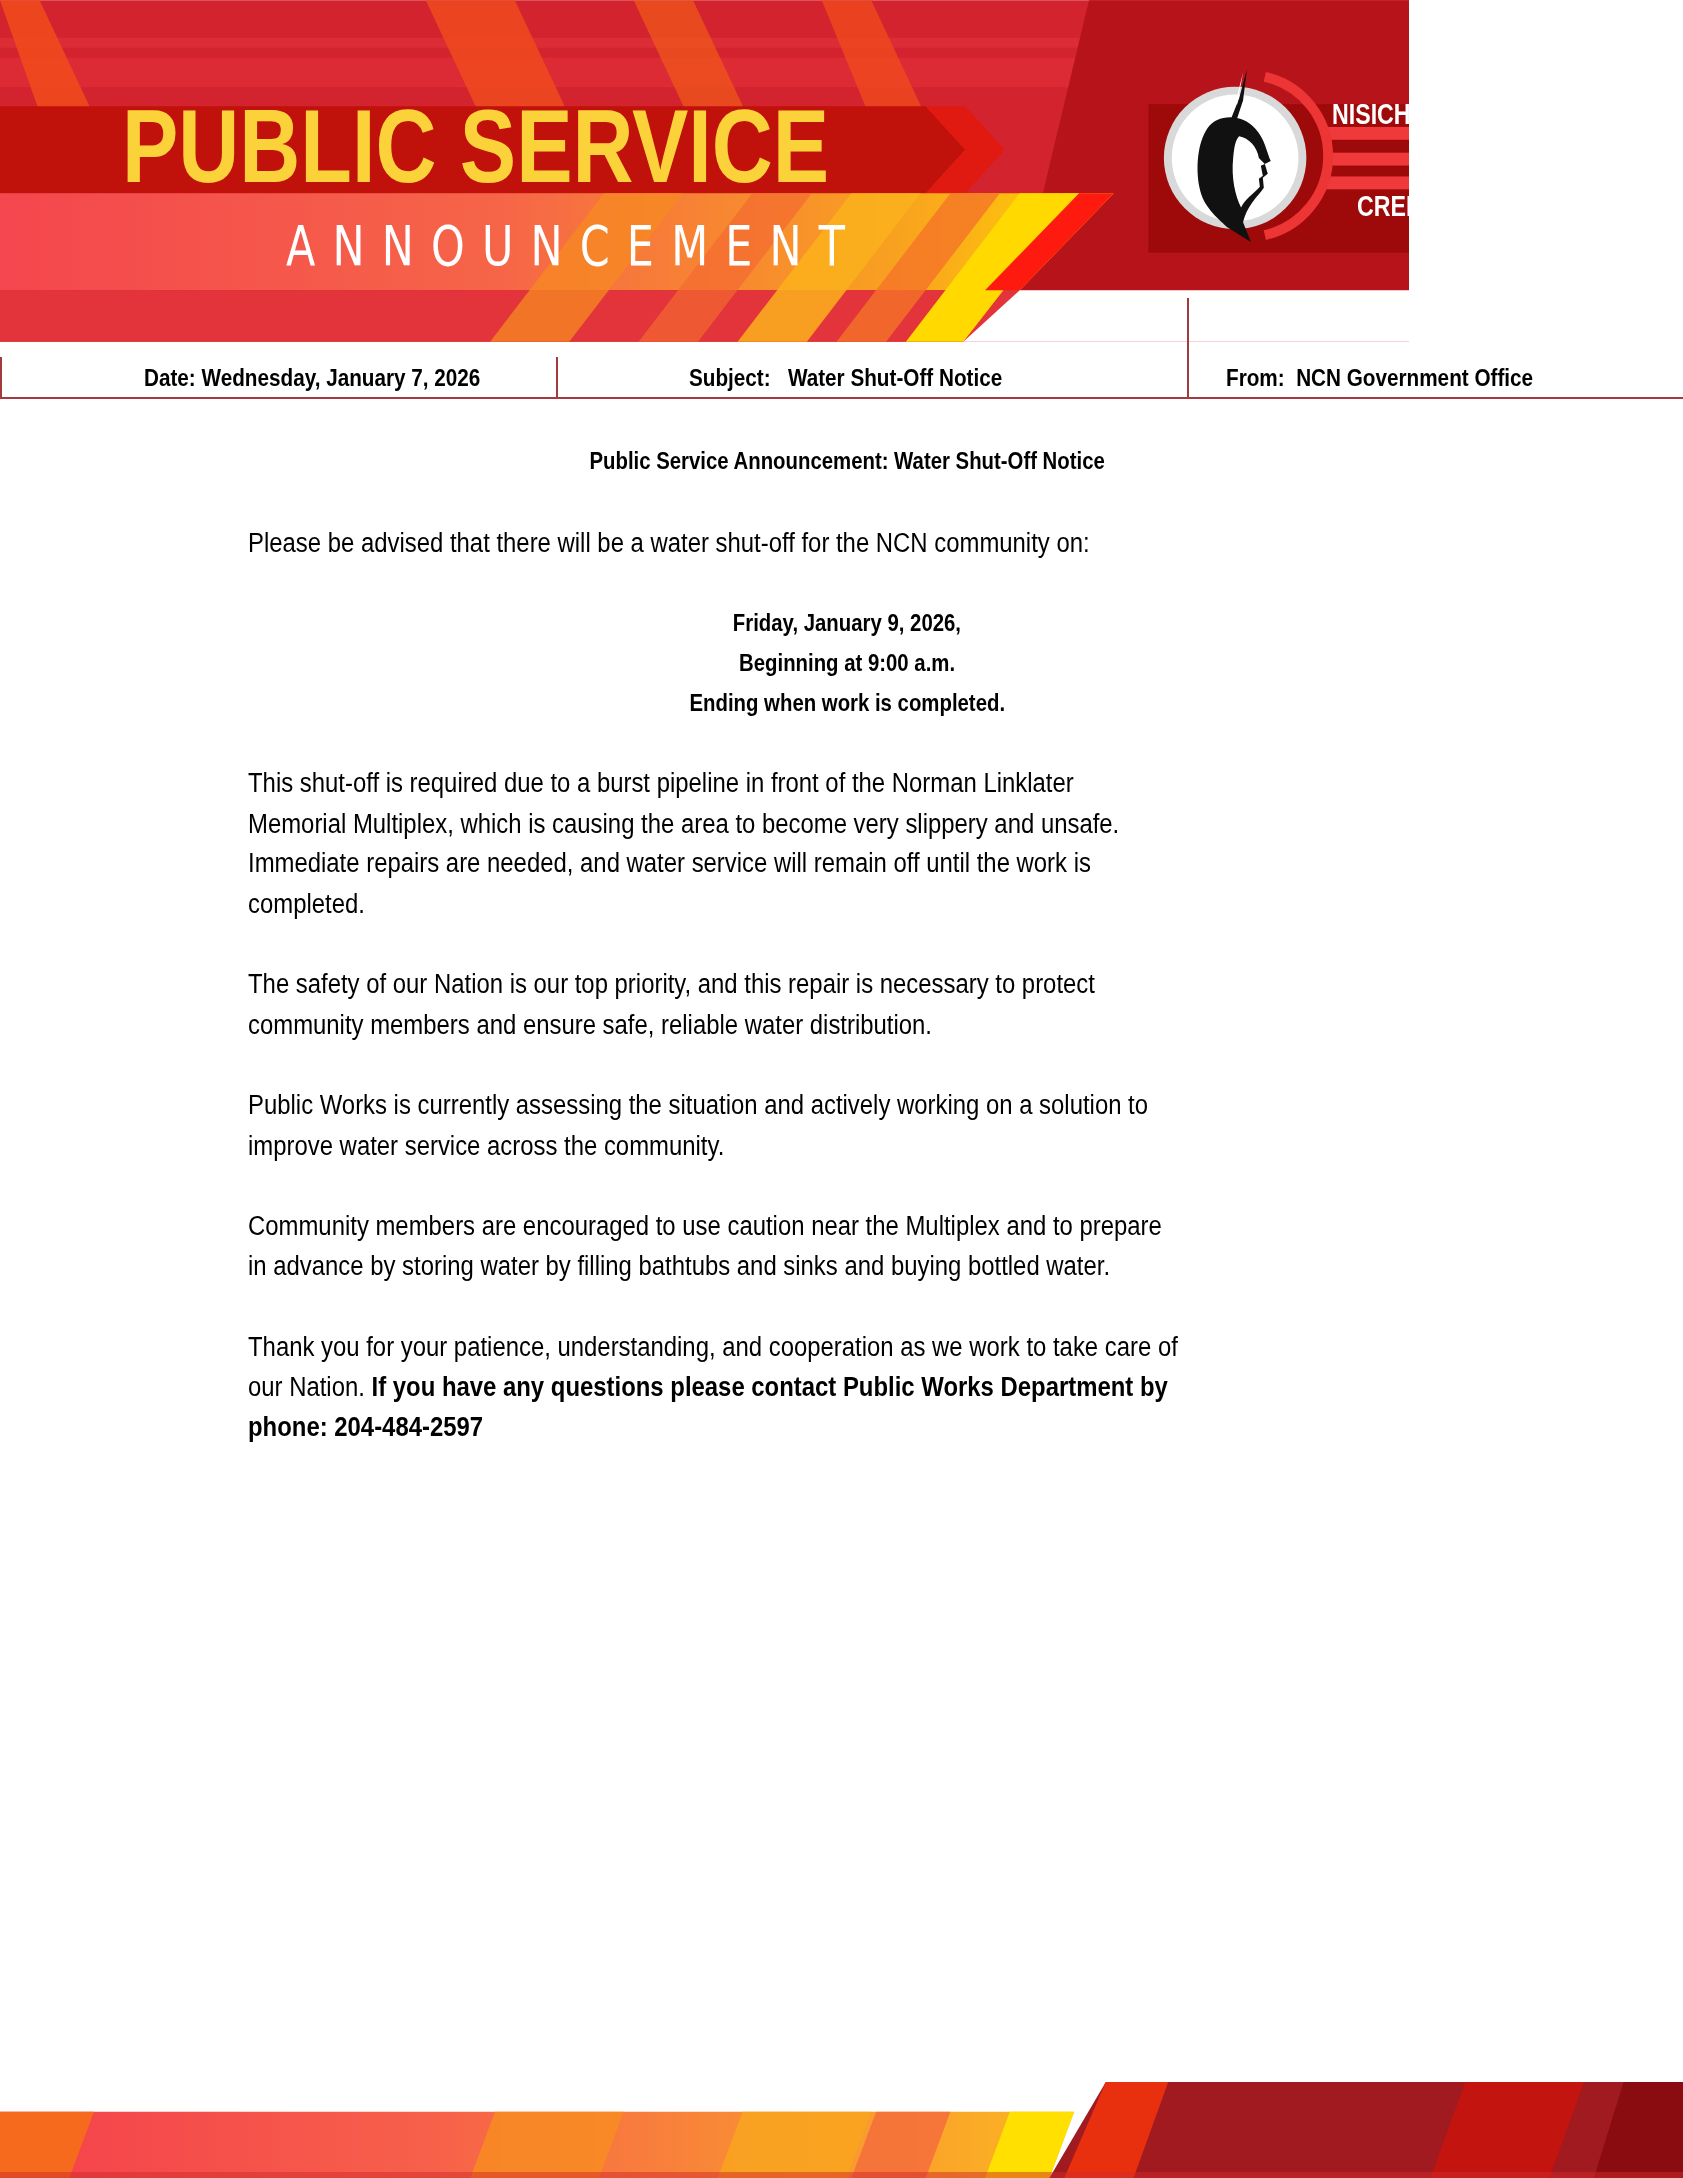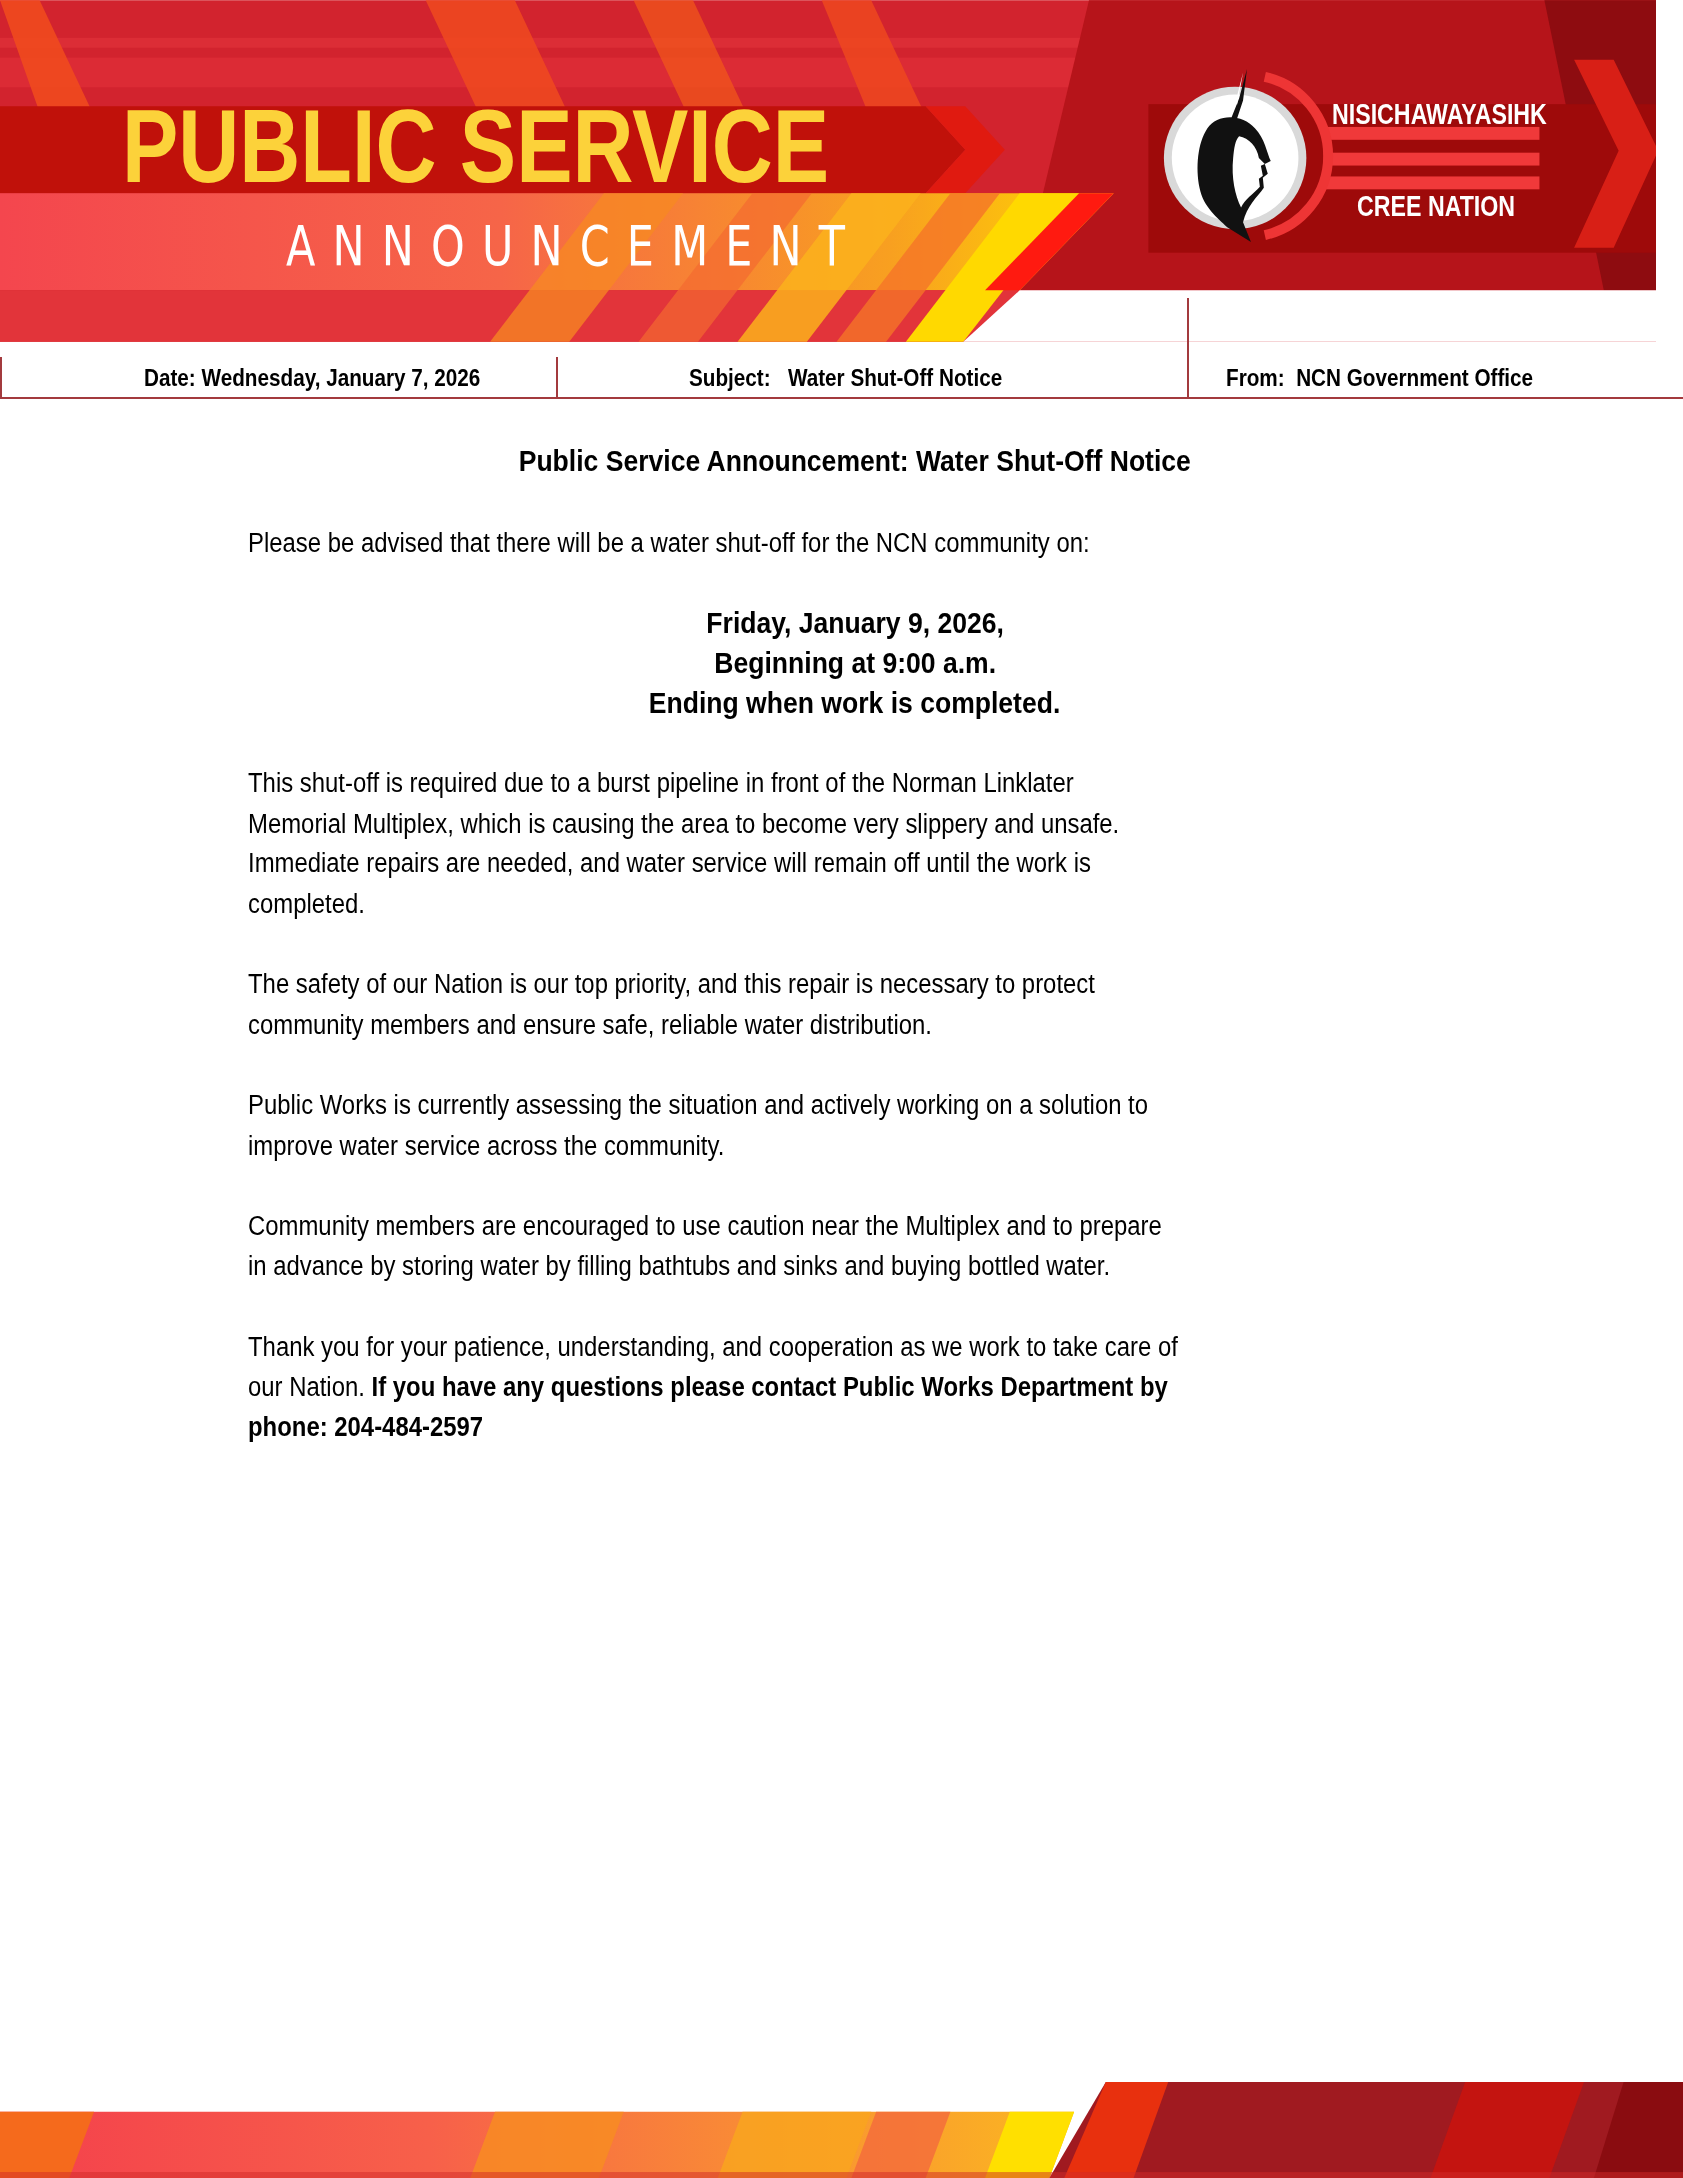--- a/index.html
+++ b/index.html
@@ -1,20 +1,20 @@
 <!DOCTYPE html>
 <html><head>
 <meta charset="utf-8">
 <style>
   html, body { margin: 0; padding: 0; background: #ffffff; }
   body { width: 1683px; height: 2178px; position: relative; overflow: hidden;
          font-family: "Liberation Sans", "DejaVu Sans", sans-serif; color: #000; }
 
   
-  #banner { position: absolute; left: 0; top: 0; width: 1656px; height: 342px; overflow: hidden; }
+  #banner { position: absolute; left: 0; top: 0; width: 1409px; height: 342px; overflow: hidden; }
   #banner svg { position: absolute; left: 0; top: 0; }
 
   .title-main {
     position: absolute; left: 122px; top: 95px;
     font-family: "Liberation Sans", sans-serif; font-weight: bold;
     font-size: 103px; line-height: 1; color: #fcd23a;
     transform: scaleX(0.82); transform-origin: left top; white-space: nowrap;
     letter-spacing: 0px;
   }
   .title-sub {
@@ -36,22 +36,22 @@
   .meta-line { position: absolute; background: #a33a3e; }
   .meta-text {
     position: absolute; top: 67px; font-weight: bold; font-size: 23px; line-height: 28px;
     white-space: pre; transform: scaleX(0.9); transform-origin: left top;
   }
 
   
   .doc { position: absolute; left: 248px; top: 0; width: 1198px; }
   .line { position: absolute; left: 0; font-size: 27px; line-height: 30px; white-space: nowrap;
           transform: scaleX(0.885); transform-origin: left top; }
-  .center { position: absolute; left: 8px; width: 1198px; text-align: center;
-            font-size: 30px; line-height: 30px; font-weight: bold; white-space: nowrap; }
+  .center { position: absolute; left: 0; width: 1198px; text-align: center;
+            font-size: 23px; line-height: 30px; font-weight: bold; white-space: nowrap; }
   .center span { display: inline-block; transform: scaleX(0.885); }
   .b { font-weight: bold; }
 
   
   #footer { position: absolute; left: 0; top: 2079px; width: 1683px; height: 99px; }
 </style>
 </head>
 <body>
 
 <div id="banner">

